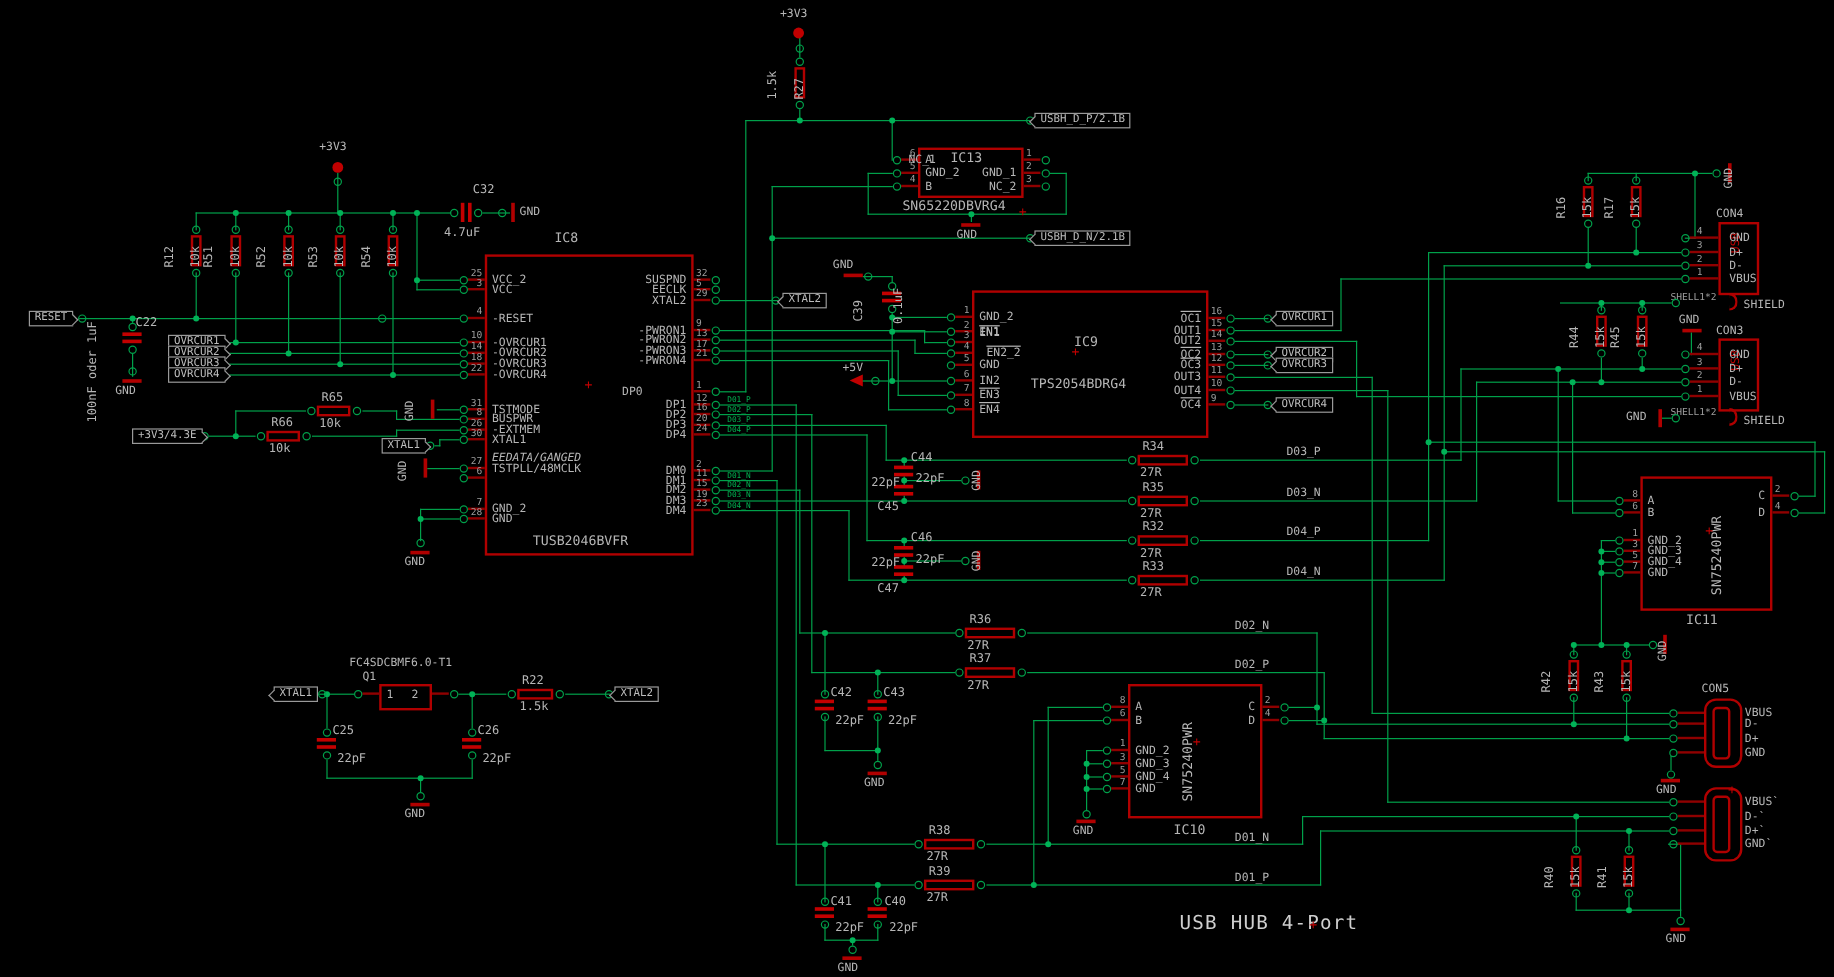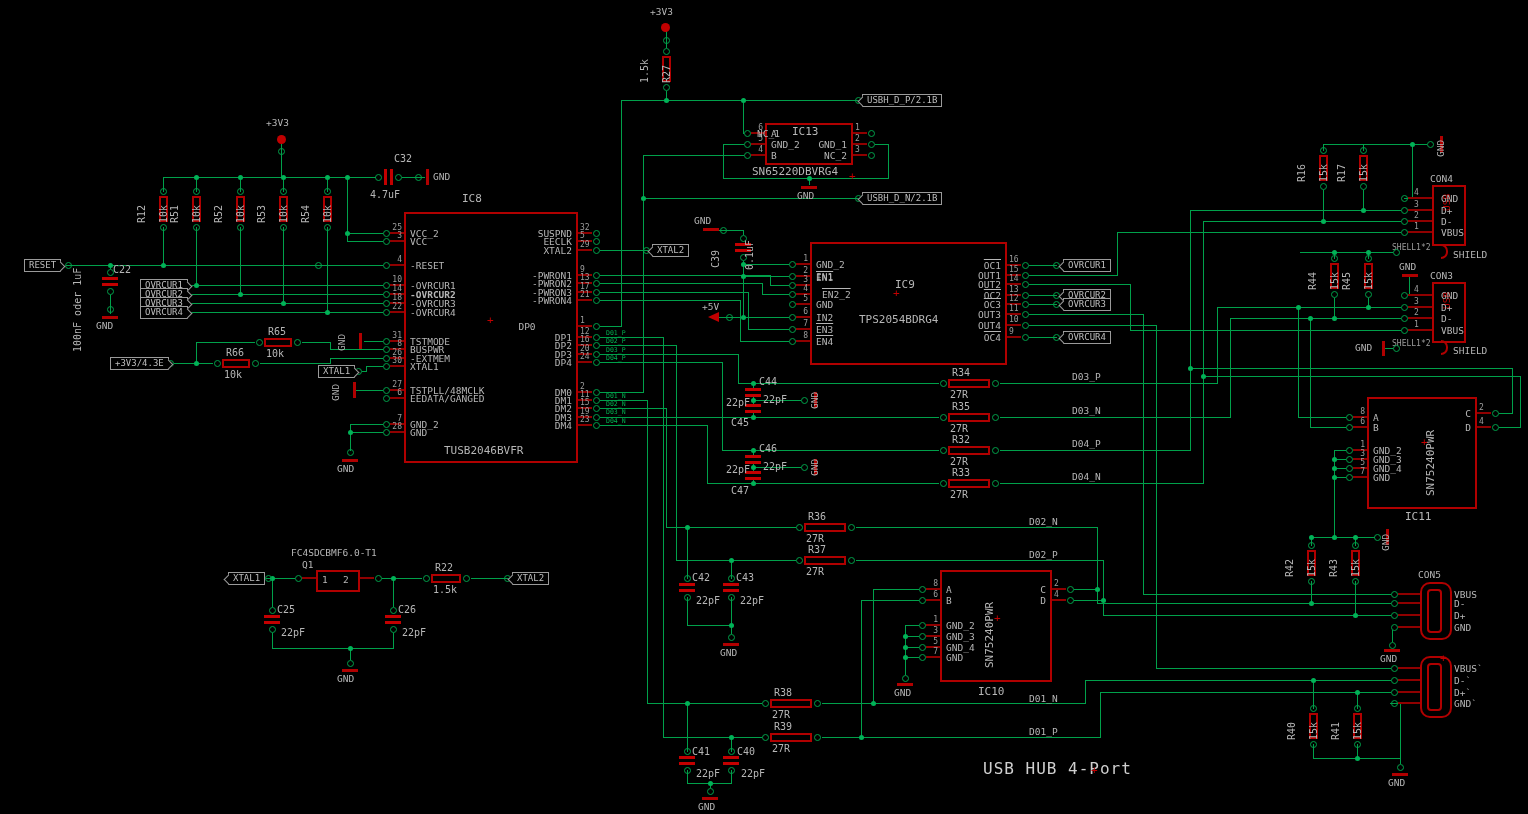--- a/index.html
+++ b/index.html
@@ -439,21 +439,21 @@
     <div class="pc" style="left: 382.5px; top: 261.5px;"></div>
     <div class="t t8" style="left: 374px; top: 255px; width: 28px; text-align: right;">4</div>
     <div class="t t9" style="left: 410px; top: 260px;">-RESET</div>
     <div class="stub" style="left: 390px; top: 284px; width: 14px; height: 2px;"></div>
     <div class="pc" style="left: 382.5px; top: 281.5px;"></div>
     <div class="t t8" style="left: 374px; top: 275px; width: 28px; text-align: right;">10</div>
     <div class="t t9" style="left: 410px; top: 280px;">-OVRCUR1</div>
     <div class="stub" style="left: 390px; top: 293px; width: 14px; height: 2px;"></div>
     <div class="pc" style="left: 382.5px; top: 290.5px;"></div>
     <div class="t t8" style="left: 374px; top: 284px; width: 28px; text-align: right;">14</div>
-    <div class="t t9" style="left: 410px; top: 289px; font-weight: bold;">-OVRCUR2</div>
+    <div class="t t9" style="left: 410px; top: 289px;">-OVRCUR2</div>
     <div class="stub" style="left: 390px; top: 302px; width: 14px; height: 2px;"></div>
     <div class="pc" style="left: 382.5px; top: 299.5px;"></div>
     <div class="t t8" style="left: 374px; top: 293px; width: 28px; text-align: right;">18</div>
     <div class="t t9" style="left: 410px; top: 298px;">-OVRCUR3</div>
     <div class="stub" style="left: 390px; top: 311px; width: 14px; height: 2px;"></div>
     <div class="pc" style="left: 382.5px; top: 308.5px;"></div>
     <div class="t t8" style="left: 374px; top: 302px; width: 28px; text-align: right;">22</div>
     <div class="t t9" style="left: 410px; top: 307px;">-OVRCUR4</div>
     <div class="stub" style="left: 390px; top: 340px; width: 14px; height: 2px;"></div>
     <div class="pc" style="left: 382.5px; top: 337.5px;"></div>
@@ -471,21 +471,21 @@
     <div class="pc" style="left: 382.5px; top: 362.5px;"></div>
     <div class="t t8" style="left: 374px; top: 356px; width: 28px; text-align: right;">30</div>
     <div class="t t9" style="left: 410px; top: 361px;">XTAL1</div>
     <div class="stub" style="left: 390px; top: 389px; width: 14px; height: 2px;"></div>
     <div class="pc" style="left: 382.5px; top: 386.5px;"></div>
     <div class="t t8" style="left: 374px; top: 380px; width: 28px; text-align: right;">27</div>
     <div class="t t9" style="left: 410px; top: 385px;">TSTPLL/48MCLK</div>
     <div class="stub" style="left: 390px; top: 397px; width: 14px; height: 2px;"></div>
     <div class="pc" style="left: 382.5px; top: 394.5px;"></div>
     <div class="t t8" style="left: 374px; top: 388px; width: 28px; text-align: right;">6</div>
-    <div class="t t9" style="left: 410px; top: 393px;">EEDATA/GANGED</div>
+    <div class="t t9" style="left: 410px; top: 376px; font-style: italic;">EEDATA/GANGED</div>
     <div class="stub" style="left: 390px; top: 423px; width: 14px; height: 2px;"></div>
     <div class="pc" style="left: 382.5px; top: 420.5px;"></div>
     <div class="t t8" style="left: 374px; top: 414px; width: 28px; text-align: right;">7</div>
     <div class="t t9" style="left: 410px; top: 419px;">GND_2</div>
     <div class="stub" style="left: 390px; top: 431px; width: 14px; height: 2px;"></div>
     <div class="pc" style="left: 382.5px; top: 428.5px;"></div>
     <div class="t t8" style="left: 374px; top: 422px; width: 28px; text-align: right;">28</div>
     <div class="t t9" style="left: 410px; top: 427px;">GND</div>
     <div class="stub" style="left: 578px; top: 232px; width: 14px; height: 2px;"></div>
     <div class="pc" style="left: 592.5px; top: 229.5px;"></div>

